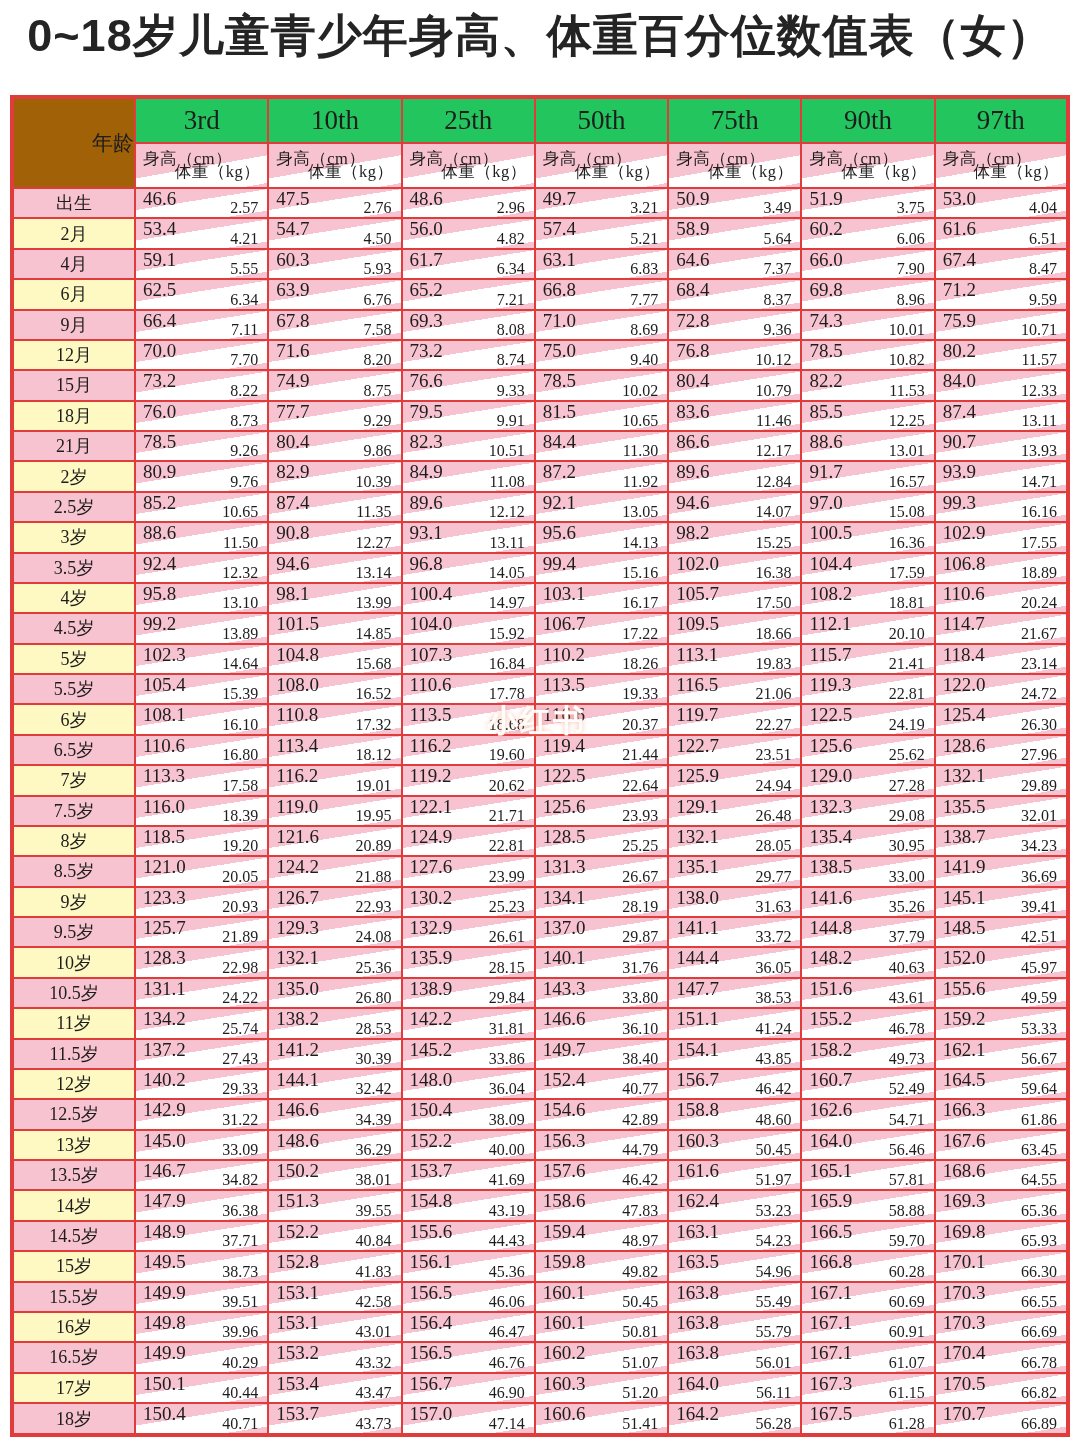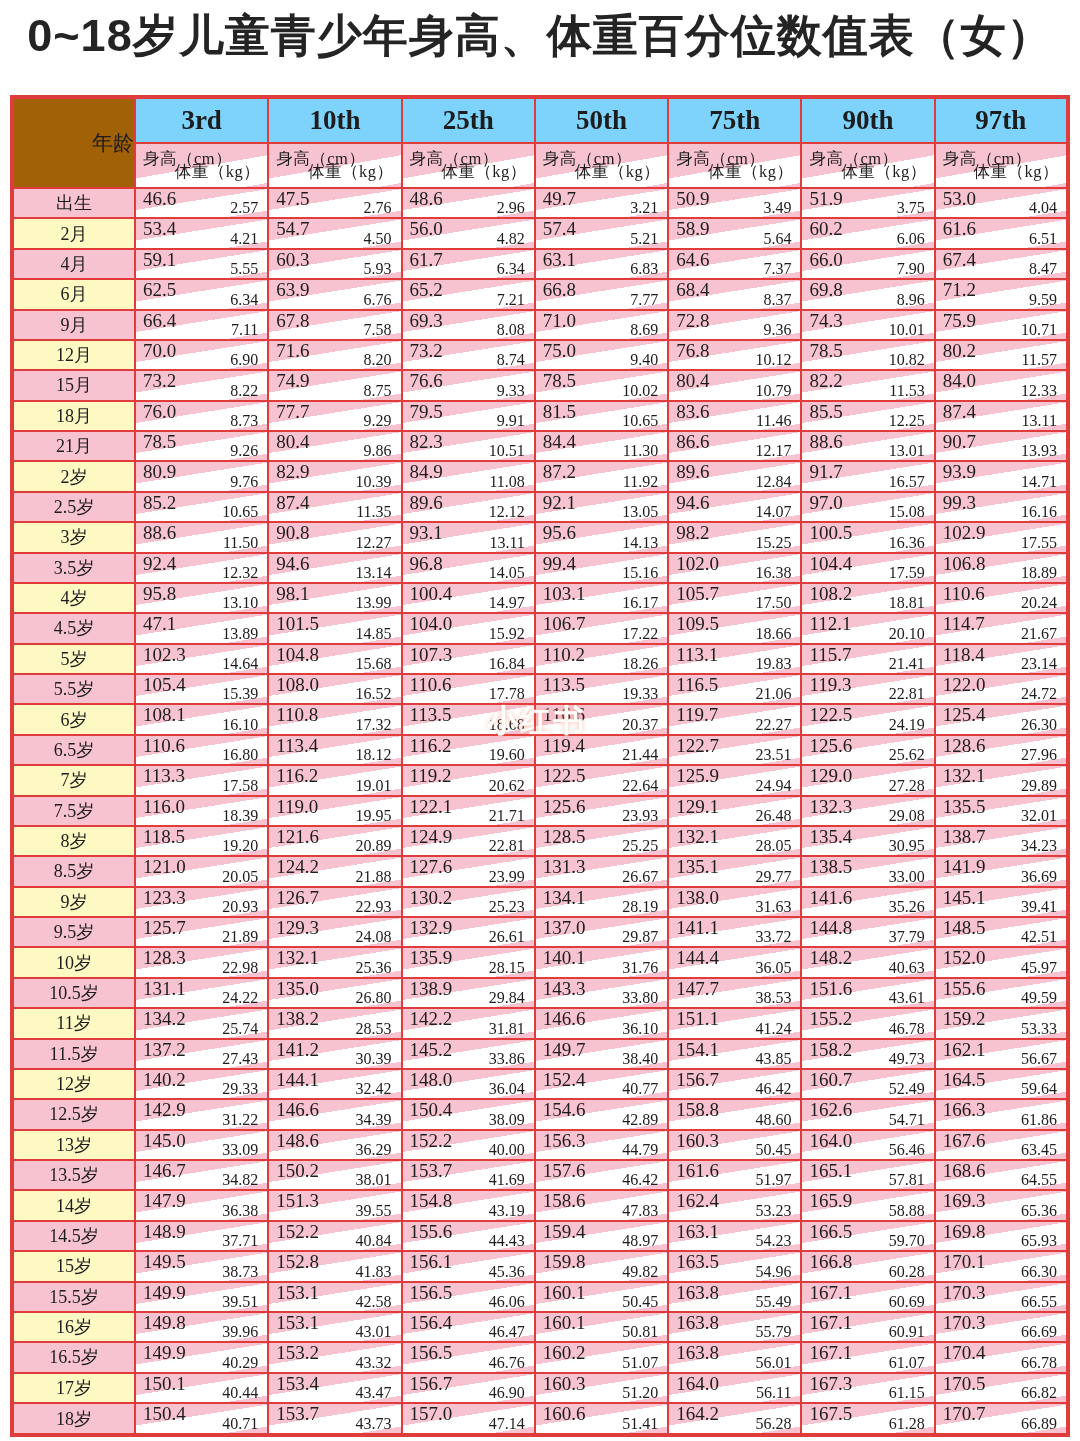--- a/index.html
+++ b/index.html
@@ -34,22 +34,22 @@
     border:4px solid var(--red);
   }
   th,td{border:2px solid var(--red);padding:0;}
   thead tr.pct-row{height:46px;}
   thead tr.measure-row{height:45px;}
   th.age-head{
     width:120px;background:#a16207;
     font-weight:400;font-size:21px;text-align:right;vertical-align:middle;
   }
   th.pct{
-    background:#7dd3fc;
-    font-weight:700;font-size:27px;text-align:center;vertical-align:middle;
+    background:#22c55e;
+    font-weight:400;font-size:27px;text-align:center;vertical-align:middle;
     font-family:"Liberation Serif","DejaVu Serif",serif;
   }
   th.measure{
     position:relative;
     background:linear-gradient(170deg,var(--pink) 0%,var(--pink) 52%,#ffffff 52%,#ffffff 94%,var(--pink) 94%,var(--pink) 100%);
     font-weight:400;
     padding-left:41px;
   }
   th.measure .h-label{
     position:absolute;top:4px;left:7px;
@@ -288,21 +288,21 @@
           </td>
           <td class="data">
             <span class="hv">75.9</span>
             <span class="wv">10.71</span>
           </td>
         </tr>
         <tr>
           <th class="age">12月</th>
           <td class="data">
             <span class="hv">70.0</span>
-            <span class="wv">6.90</span>
+            <span class="wv">7.70</span>
           </td>
           <td class="data">
             <span class="hv">71.6</span>
             <span class="wv">8.20</span>
           </td>
           <td class="data">
             <span class="hv">73.2</span>
             <span class="wv">8.74</span>
           </td>
           <td class="data">
@@ -566,21 +566,21 @@
             <span class="wv">18.81</span>
           </td>
           <td class="data">
             <span class="hv">110.6</span>
             <span class="wv">20.24</span>
           </td>
         </tr>
         <tr>
           <th class="age">4.5岁</th>
           <td class="data">
-            <span class="hv">47.1</span>
+            <span class="hv">99.2</span>
             <span class="wv">13.89</span>
           </td>
           <td class="data">
             <span class="hv">101.5</span>
             <span class="wv">14.85</span>
           </td>
           <td class="data">
             <span class="hv">104.0</span>
             <span class="wv">15.92</span>
           </td>

